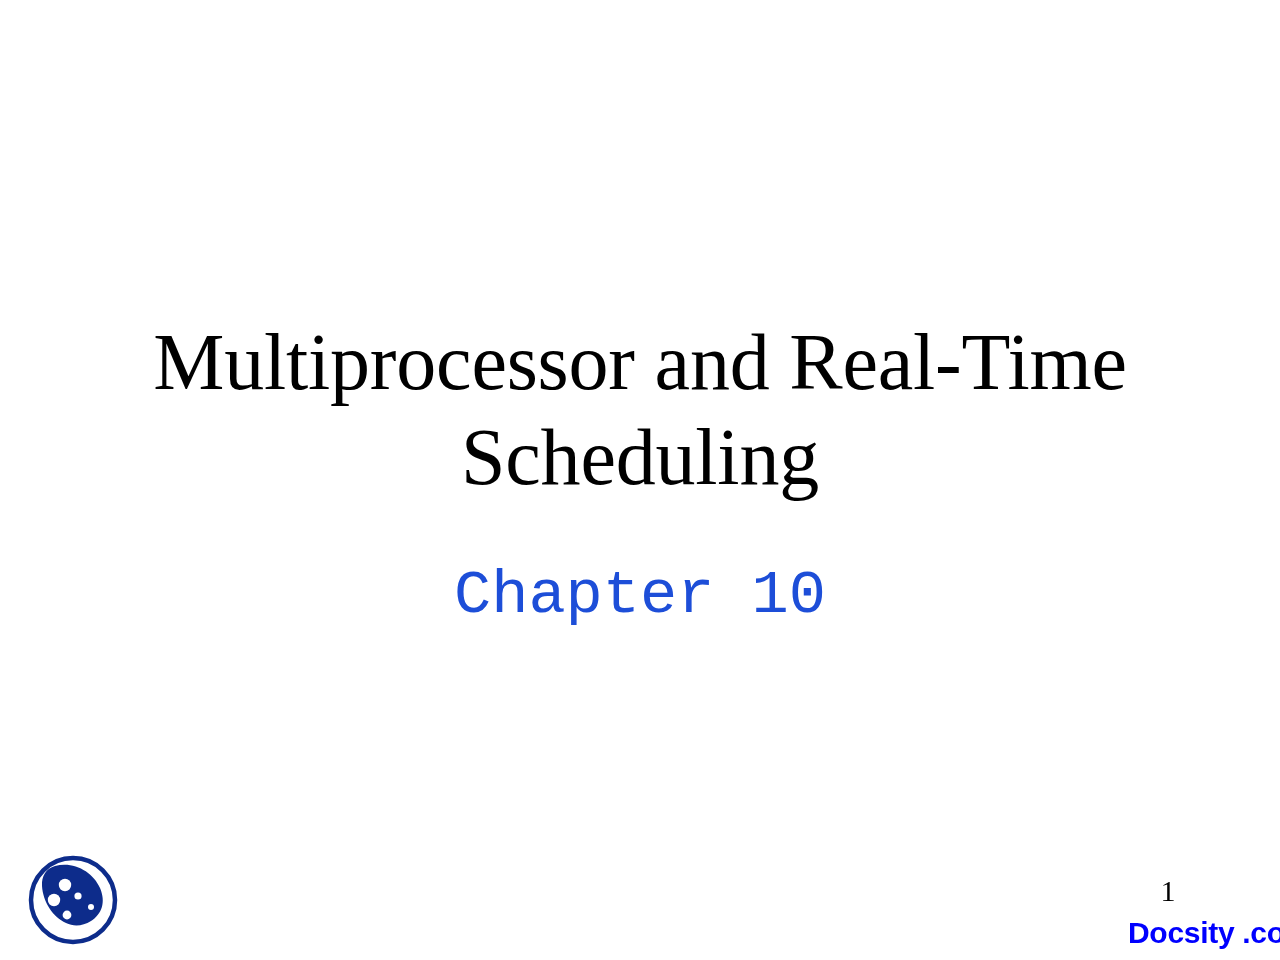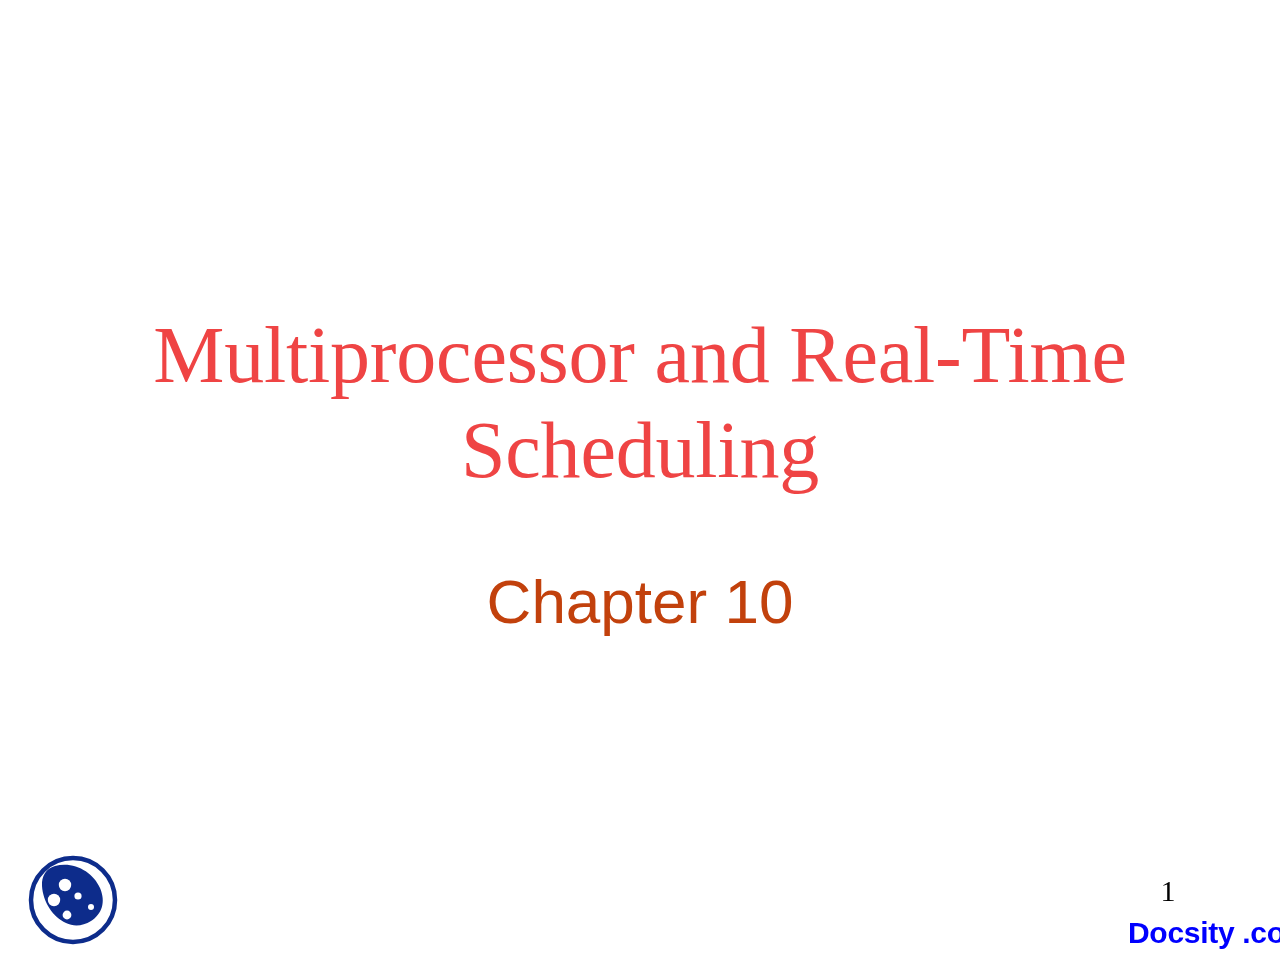--- a/index.html
+++ b/index.html
@@ -28,41 +28,41 @@
     left: 90px;
     top: 300px;
     width: 1100px;
     text-align: center;
   }
   #slide-title {
     font-family: "Liberation Serif", "DejaVu Serif", serif;
     font-size: 80px;
     line-height: 95px;
     font-weight: 400;
-    color: #ef4444;
+    color: #000000;
     letter-spacing: -0.2px;
-    margin: 8px;
+    margin: 15px;
     white-space: normal;
   }
 
   
   #subtitle-block {
     position: absolute;
     left: 90px;
     top: 548px;
     width: 1100px;
     text-align: center;
   }
   #slide-subtitle {
-    font-family: Liberation Sans, sans-serif;
+    font-family: Liberation Mono, monospace;
     font-size: 62px;
     line-height: 72px;
     font-weight: 400;
-    color: #c2410c;
-    margin: 18px;
+    color: #1d4ed8;
+    margin: 12px;
   }
 
   
   #footer-logo {
     position: absolute;
     left: 25px;
     top: 852px;
     width: 96px;
     height: 96px;
   }

